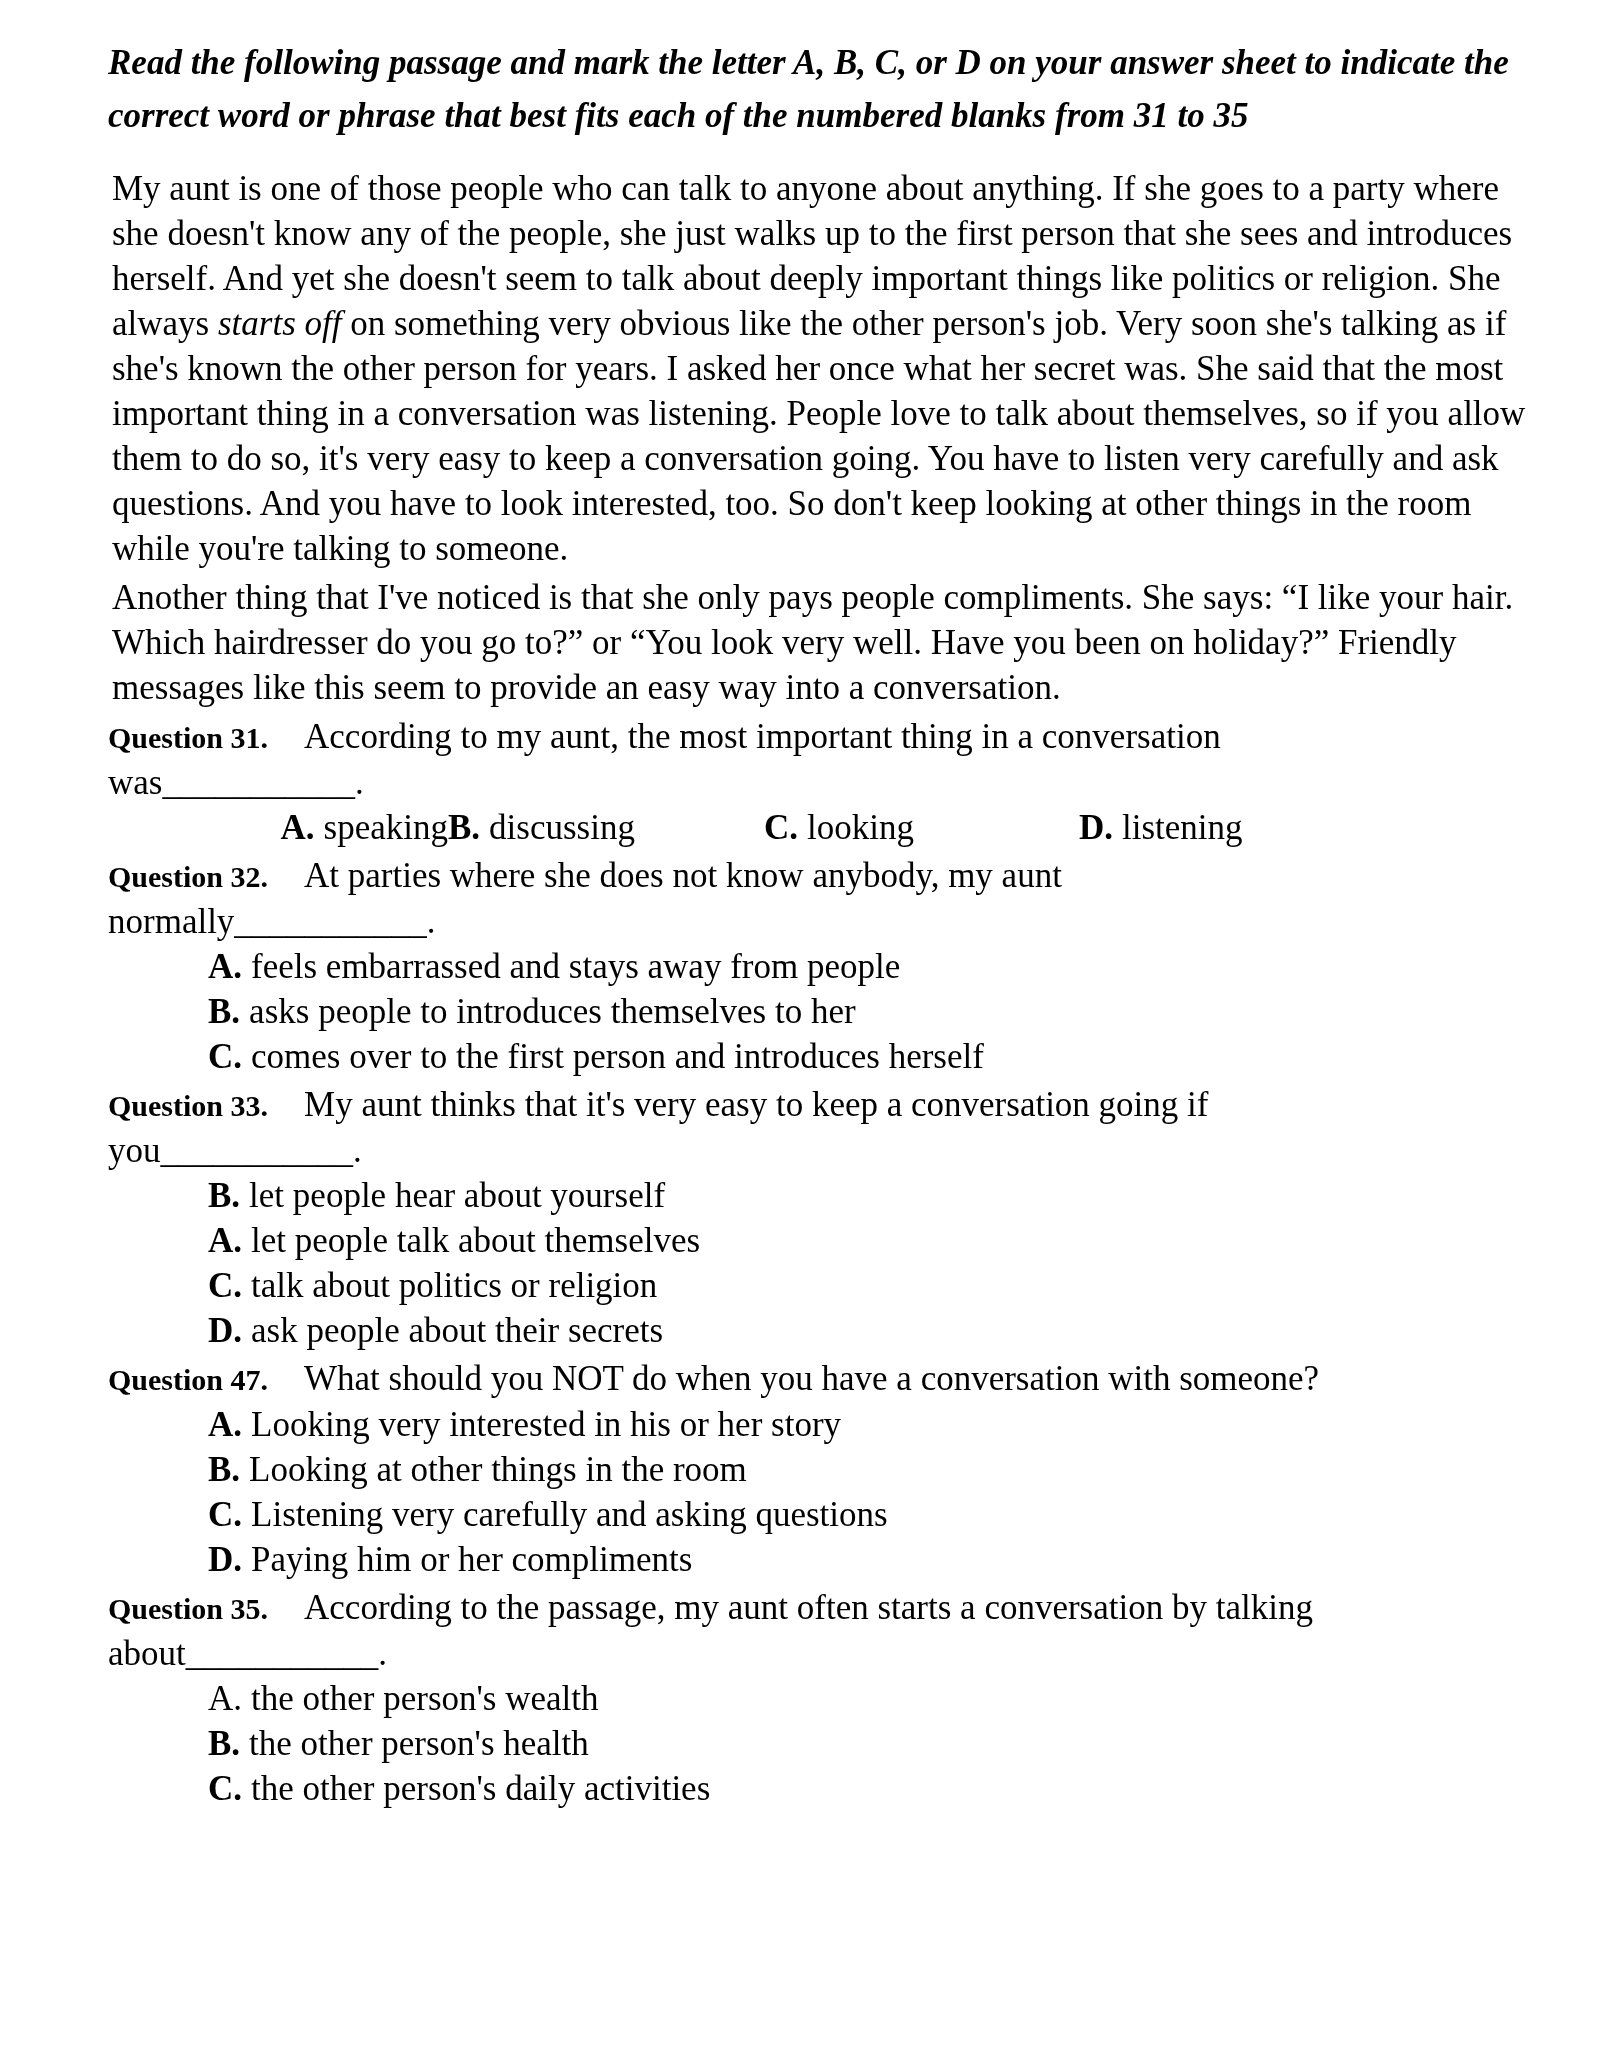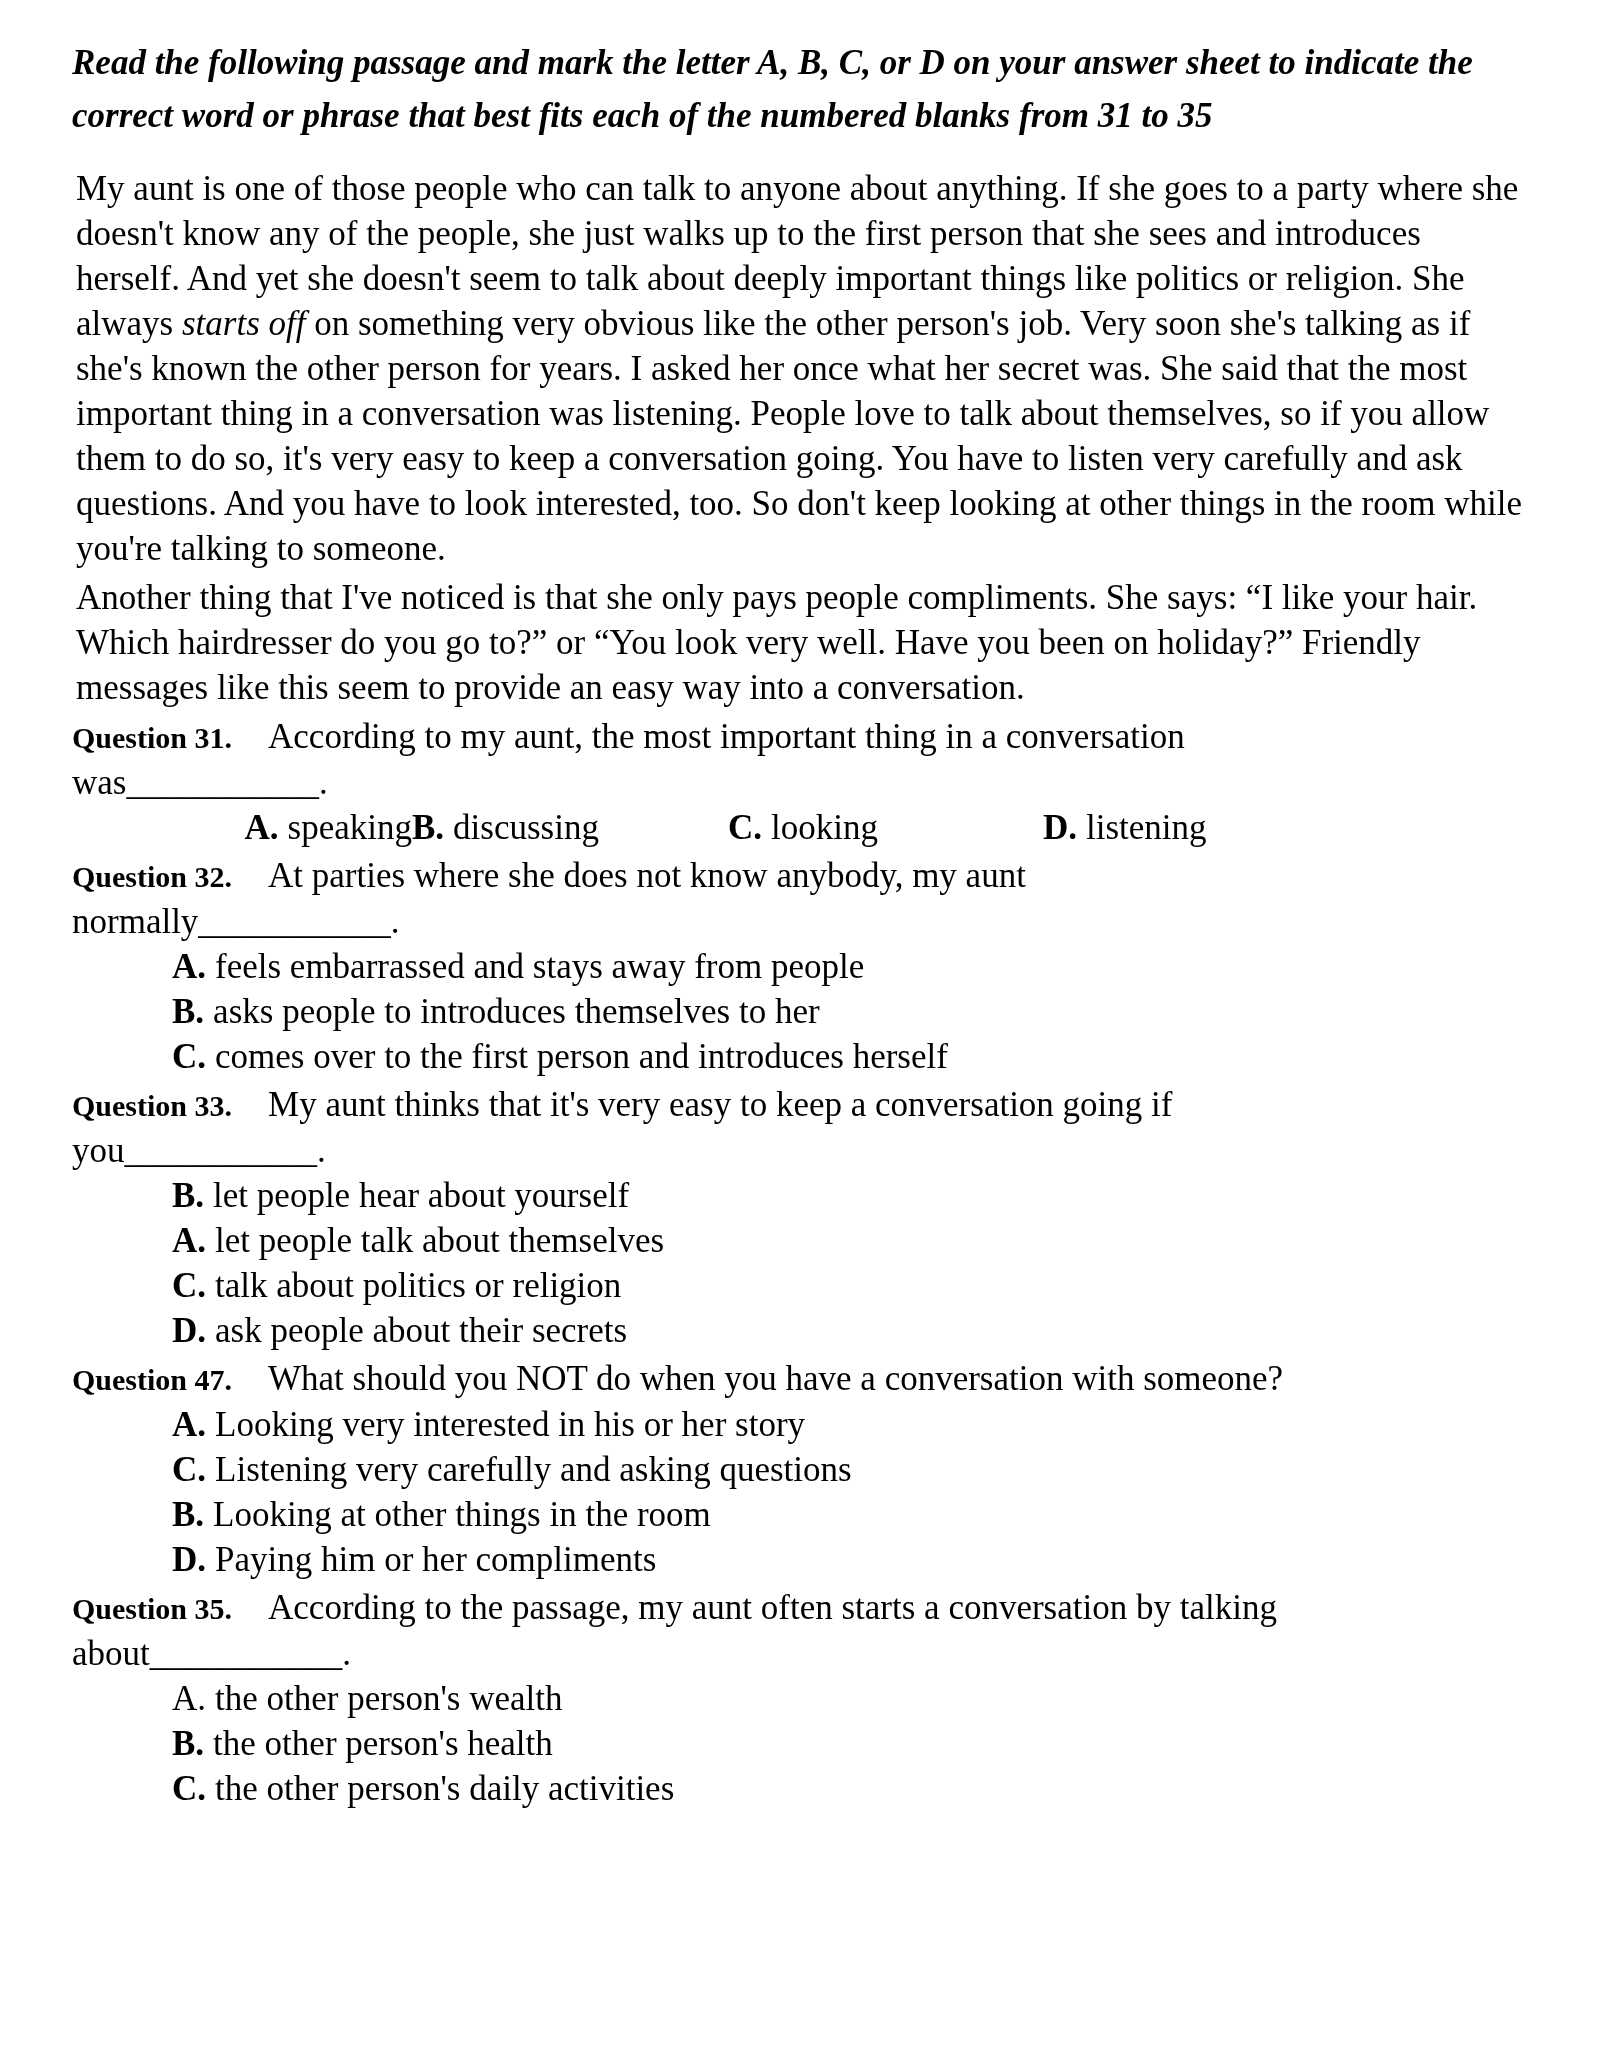--- a/index.html
+++ b/index.html
@@ -1,21 +1,21 @@
 <!DOCTYPE html>
 <html><head>
 <meta charset="utf-8">
 <style>
   html, body { margin: 0; padding: 0; background: #ffffff; }
   .page {
     position: relative;
     width: 1600px;
     height: 2071px;
     box-sizing: border-box;
-    padding: 36px 66px 0 72px;
+    padding: 36px 66px 0 108px;
     background: #ffffff;
     color: #000000;
     font-family: "Liberation Serif", "DejaVu Serif", serif;
     font-size: 35px;
     line-height: 45px;
   }
   .title {
     font-weight: bold;
     font-style: italic;
     line-height: 53px;
@@ -74,22 +74,22 @@
     <div class="qcont">you___________.</div>
     <div class="opt-line"><span class="letter">B.</span><span>let people hear about yourself</span></div>
     <div class="opt-line"><span class="letter">A.</span><span>let people talk about themselves</span></div>
     <div class="opt-line"><span class="letter">C.</span><span>talk about politics or religion</span></div>
     <div class="opt-line"><span class="letter">D.</span><span>ask people about their secrets</span></div>
   </div>
 
   <div class="question">
     <span class="qlabel">Question 47.</span><span>What should you NOT do when you have a conversation with someone?</span>
     <div class="opt-line"><span class="letter">A.</span><span>Looking very interested in his or her story</span></div>
+    <div class="opt-line"><span class="letter">B.</span><span>Looking at other things in the room</span></div>
     <div class="opt-line"><span class="letter">C.</span><span>Listening very carefully and asking questions</span></div>
-    <div class="opt-line"><span class="letter">B.</span><span>Looking at other things in the room</span></div>
     <div class="opt-line"><span class="letter">D.</span><span>Paying him or her compliments</span></div>
   </div>
 
   <div class="question">
     <span class="qlabel">Question 35.</span><span>According to the passage, my aunt often starts a conversation by talking</span>
     <div class="qcont">about___________.</div>
     <div class="opt-line"><span class="letter plain">A.</span><span>the other person's wealth</span></div>
     <div class="opt-line"><span class="letter">B.</span><span>the other person's health</span></div>
     <div class="opt-line"><span class="letter">C.</span><span>the other person's daily activities</span></div>
   </div>

